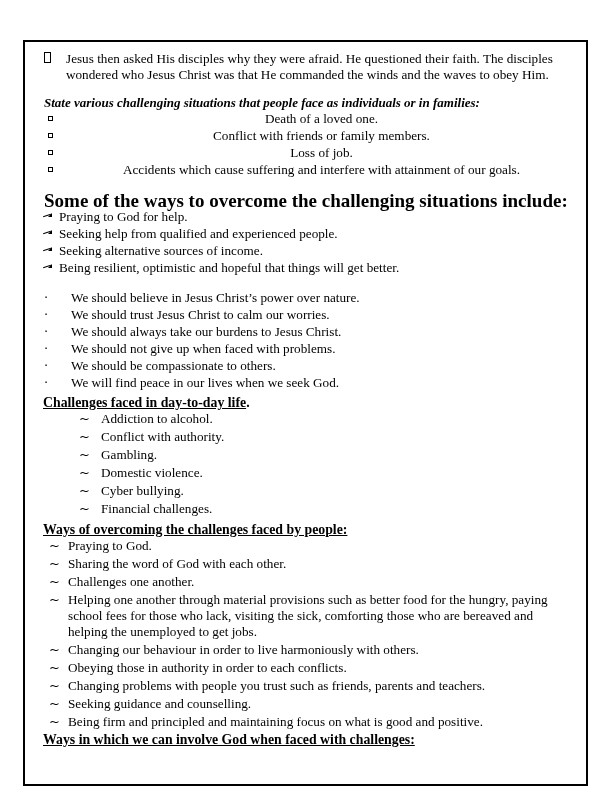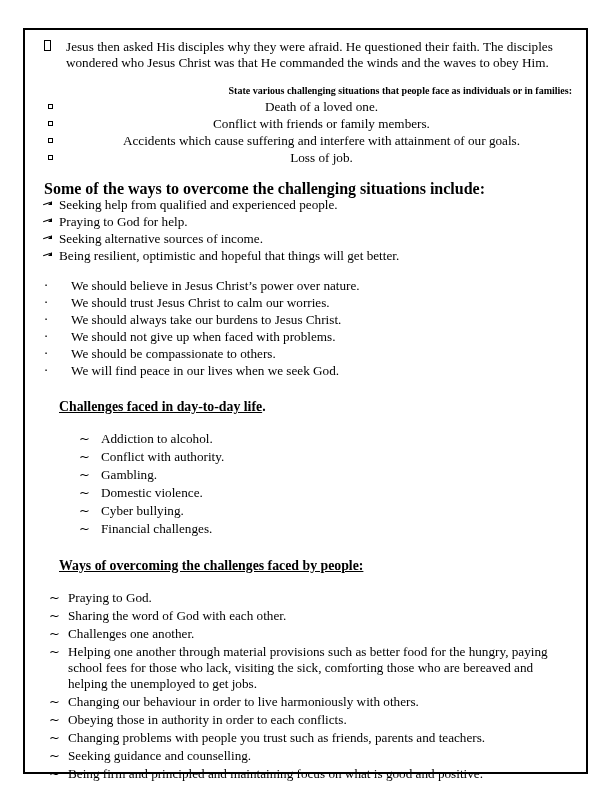--- a/index.html
+++ b/index.html
@@ -12,21 +12,21 @@
     height: 792px;
     font-family: "Liberation Serif", "DejaVu Serif", serif;
     color: #000000;
     overflow: hidden;
     position: relative;
   }
 
   #page {
     position: absolute;
     left: 23px;
-    top: 28px;
+    top: 40px;
     width: 565px;
     height: 746px;
     border: 2px solid #000000;
     box-sizing: border-box;
     background: #ffffff;
   }
 
   #content {
     padding: 9px 14px 0 14px;
     box-sizing: border-box;
@@ -130,39 +130,39 @@
   .lvl-tilde-out { padding-left: 10px; }
   .lvl-tilde-out .item { margin-bottom: 2.5px; }
   .lvl-tilde-out .bullet {
     width: 19px;
     font-size: 13px;
     line-height: 15.6px;
   }
 
   
   .h-italic {
-    font-size: 10px;
+    font-size: 13px;
     font-weight: bold;
+    font-style: italic;
     line-height: 16px;
     margin: 0;
     padding-left: 5px;
-    text-align: right;
   }
   .h-bold {
-    font-size: 16px;
+    font-size: 19px;
     font-weight: bold;
     line-height: 16px;
     margin: 0;
     padding-left: 5px;
   }
   .h-ul {
     font-size: 13.8px;
     font-weight: bold;
     line-height: 16.5px;
-    margin: 16px;
+    margin: 0;
     padding-left: 4px;
   }
   .h-ul .u { text-decoration: underline; }
 
   .gap-lg { height: 13px; }
   .gap-xs { height: 2px; }
 </style>
 </head>
 <body>
 
@@ -183,39 +183,39 @@
       <li class="item">
         <span class="bullet"><span class="glyph-sq"></span></span>
         <span class="txt">Death of a loved one.</span>
       </li>
       <li class="item">
         <span class="bullet"><span class="glyph-sq"></span></span>
         <span class="txt">Conflict with friends or family members.</span>
       </li>
       <li class="item">
         <span class="bullet"><span class="glyph-sq"></span></span>
+        <span class="txt">Loss of job.</span>
+      </li>
+      <li class="item">
+        <span class="bullet"><span class="glyph-sq"></span></span>
         <span class="txt">Accidents which cause suffering and interfere with attainment of our goals.</span>
-      </li>
-      <li class="item">
-        <span class="bullet"><span class="glyph-sq"></span></span>
-        <span class="txt">Loss of job.</span>
       </li>
     </ul>
 
     <div class="gap-lg"></div>
 
     <div class="h-bold">Some of the ways to overcome the challenging situations include:</div>
     <ul class="list lvl-ar">
       <li class="item">
         <span class="bullet"><span class="glyph-ar"></span></span>
+        <span class="txt">Praying to God for help.</span>
+      </li>
+      <li class="item">
+        <span class="bullet"><span class="glyph-ar"></span></span>
         <span class="txt">Seeking help from qualified and experienced people.</span>
-      </li>
-      <li class="item">
-        <span class="bullet"><span class="glyph-ar"></span></span>
-        <span class="txt">Praying to God for help.</span>
       </li>
       <li class="item">
         <span class="bullet"><span class="glyph-ar"></span></span>
         <span class="txt">Seeking alternative sources of income.</span>
       </li>
       <li class="item">
         <span class="bullet"><span class="glyph-ar"></span></span>
         <span class="txt">Being resilient, optimistic and hopeful that things will get better.</span>
       </li>
     </ul>

